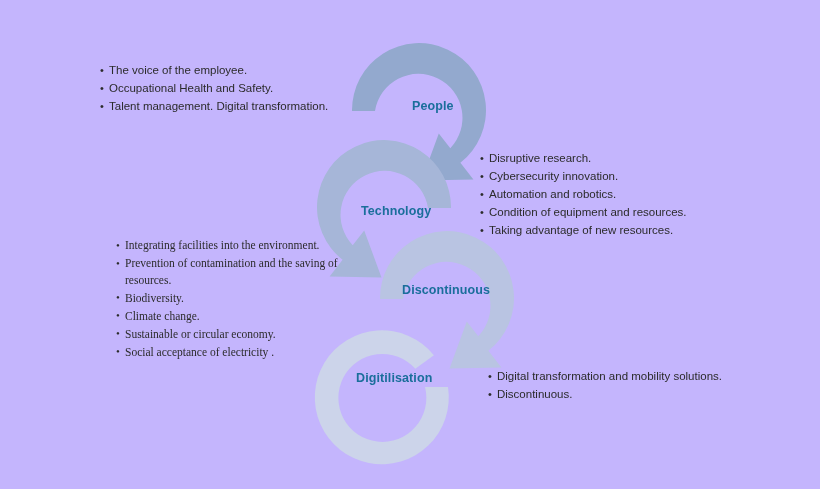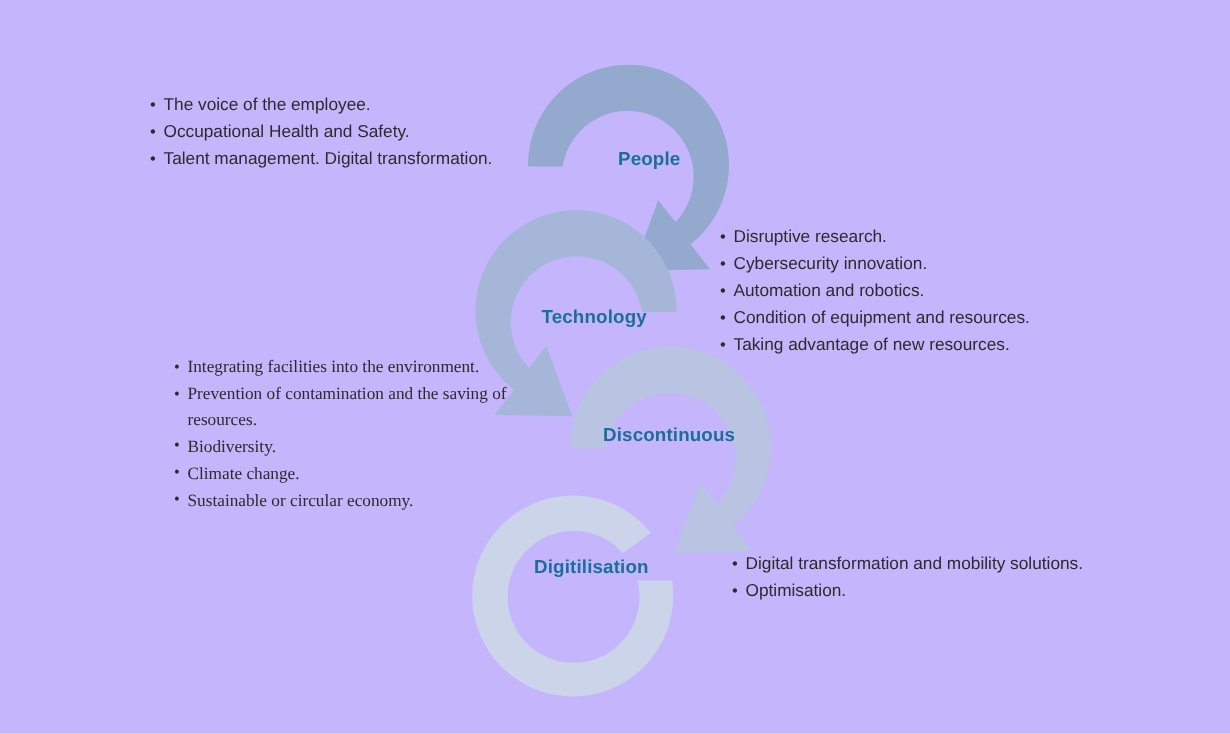--- a/index.html
+++ b/index.html
@@ -102,27 +102,28 @@
     </ul>
   </div>
 
   <div class="bullets wrap" id="b-sustain" style="color: rgb(43, 43, 43);">
     <ul>
       <li>Integrating facilities into the environment.</li>
       <li>Prevention of contamination and the saving of resources.</li>
       <li>Biodiversity.</li>
       <li>Climate change.</li>
       <li>Sustainable or circular economy.</li>
+      <li>Social acceptance of electricity .</li>
     </ul>
   </div>
 
   <div class="bullets" id="b-digital" style="color: rgb(43, 43, 43);">
     <ul>
       <li>Digital transformation and mobility solutions.</li>
-      <li>Optimisation.</li>
+      <li>Discontinuous.</li>
     </ul>
   </div>
 
   <div class="ring" id="ring-people">
     <svg width="150" height="150" viewBox="0 0 150 150">
       <path d="M 8,75
                A 67,67 0 1 1 116.4,126.8
                L 129.4,143.5
                L 77.5,144.5
                L 94.8,97.5

